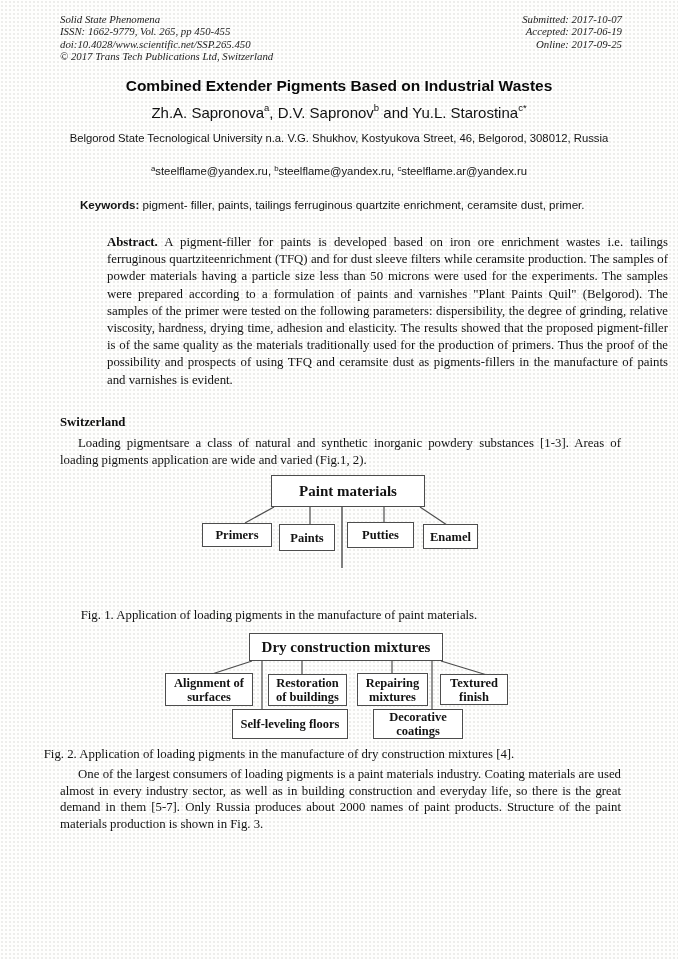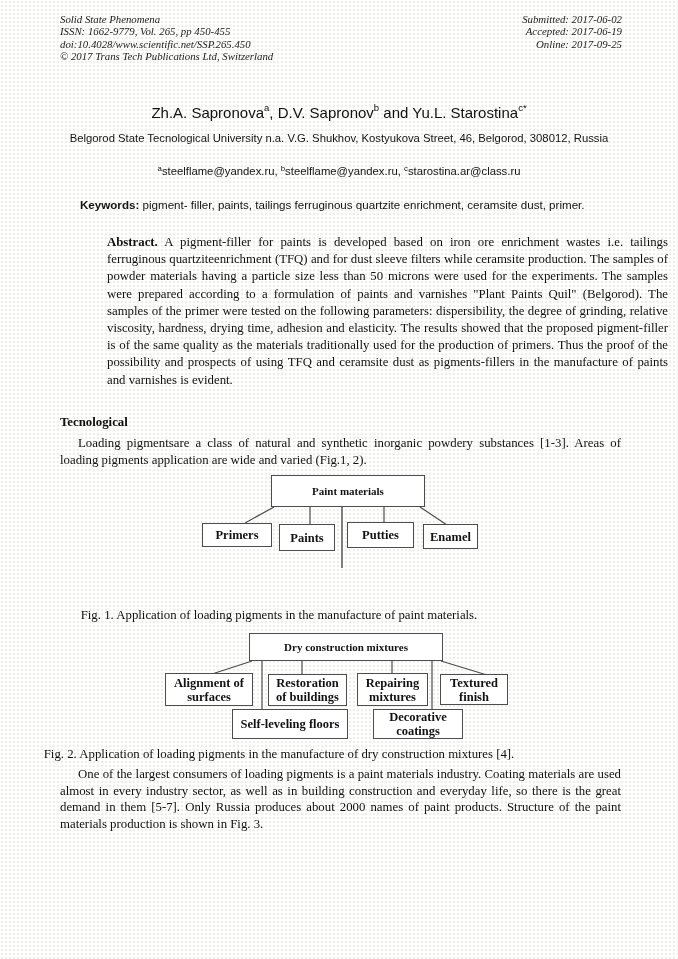--- a/index.html
+++ b/index.html
@@ -37,57 +37,58 @@
   .para{font:12.8px/17.2px "Liberation Serif", serif;color:#121212;text-align:justify;}
   .abstract{top:234px;left:60px;width:561px;margin-left:47px;}
   .abstract b{font-weight:bold;}
   .h-intro{top:414px;left:60px;font:bold 12.8px/16px "Liberation Serif", serif;color:#0e0e0e;}
   .p-intro{top:435px;left:60px;width:561px;line-height:16.6px;text-indent:18px;}
   .p-two{top:766px;left:60px;width:561px;line-height:16.6px;text-indent:18px;}
   
   .dbox{position:absolute;background:#fff;border:1px solid #4d4d4d;
         display:flex;align-items:center;justify-content:center;text-align:center;
         font:bold 12.5px/14px "Liberation Serif", serif;color:#121212;padding:1px 2px;box-sizing:border-box;}
-  .dbox.big{font-size:11px;}
+  .dbox.big{font-size:15px;}
   .connectors{top:0;left:0;width:678px;height:959px;pointer-events:none;}
   .caption{left:0;width:558px;text-align:center;font:12.8px/16px "Liberation Serif", serif;color:#121212;}
   .cap1{top:607px;}
   .cap2{top:746px;}
 </style>
 </head>
 <body>
 
 <div class="page">
 
   <div class="abs hdr">
     <div class="left">
       <div>Solid State Phenomena</div>
       <div>ISSN: 1662-9779, Vol. 265, pp 450-455</div>
       <div>doi:10.4028/www.scientific.net/SSP.265.450</div>
       <div>© 2017 Trans Tech Publications Ltd, Switzerland</div>
     </div>
     <div class="right">
-      <div>Submitted: 2017-06-02</div>
+      <div>Submitted: 2017-10-07</div>
       <div>Accepted: 2017-06-19</div>
       <div>Online: 2017-09-25</div>
     </div>
   </div>
 
+  <div class="abs title">Combined Extender Pigments Based on Industrial Wastes</div>
 
   <div class="abs authors"><span>Zh.A. Sapronova</span><sup>a</sup><span>, </span><span>D.V. Sapronov</span><sup>b</sup><span> and </span><span>Yu.L. Starostina</span><sup>c*</sup></div>
 
   <div class="abs affil">Belgorod State Tecnological University n.a. V.G. Shukhov, Kostyukova Street, 46, Belgorod, 308012, Russia</div>
 
-  <div class="abs emails"><sup>a</sup><span>steelflame@yandex.ru</span><span>, </span><sup>b</sup><span>steelflame@yandex.ru</span><span>, </span><sup>c</sup><span>starostina.ar@class.ru</span></div>
+  <div class="abs emails"><sup>a</sup><span>steelflame@yandex.ru</span><span>, </span><sup>b</sup><span>steelflame@yandex.ru</span><span>, </span><sup>c</sup><span>steelflame.ar@yandex.ru</span></div>
 
   <div class="abs kw"><b>Keywords:</b><span> pigment- filler, paints, tailings ferruginous quartzite enrichment, ceramsite dust, primer.</span></div>
 
   <div class="abs para abstract"><b>Abstract.</b><span> A pigment-filler for paints is developed based on iron ore enrichment wastes i.e. tailings ferruginous quartziteenrichment (TFQ) and for dust sleeve filters while ceramsite production. The samples of powder materials having a particle size less than 50 microns were used for the experiments. The samples were prepared according to a formulation of paints and varnishes "Plant Paints Quil" (Belgorod). The samples of the primer were tested on the following parameters: dispersibility, the degree of grinding, relative viscosity, hardness, drying time, adhesion and elasticity. The results showed that the proposed pigment-filler is of the same quality as the materials traditionally used for the production of primers. Thus the proof of the possibility and prospects of using TFQ and ceramsite dust as pigments-fillers in the manufacture of paints and varnishes is evident.</span></div>
 
-  <div class="abs h-intro">Tecnological</div>
+  <div class="abs h-intro">Switzerland</div>
   <div class="abs para p-intro">Loading pigmentsare a class of natural and synthetic inorganic powdery substances [1-3]. Areas of loading pigments application are wide and varied (Fig.1, 2).</div>
 
   <svg class="abs connectors" width="678" height="959" viewBox="0 0 678 959" xmlns="http://www.w3.org/2000/svg">
 
     <line x1="274" y1="507" x2="245" y2="523" stroke="#4d4d4d" stroke-width="1.2"></line>
     <line x1="310" y1="507" x2="310" y2="525" stroke="#4d4d4d" stroke-width="1.2"></line>
     <line x1="342" y1="507" x2="342" y2="568" stroke="#4d4d4d" stroke-width="1.4"></line>
     <line x1="384" y1="507" x2="384" y2="523" stroke="#4d4d4d" stroke-width="1.2"></line>
     <line x1="420" y1="507" x2="447" y2="525" stroke="#4d4d4d" stroke-width="1.2"></line>
 

